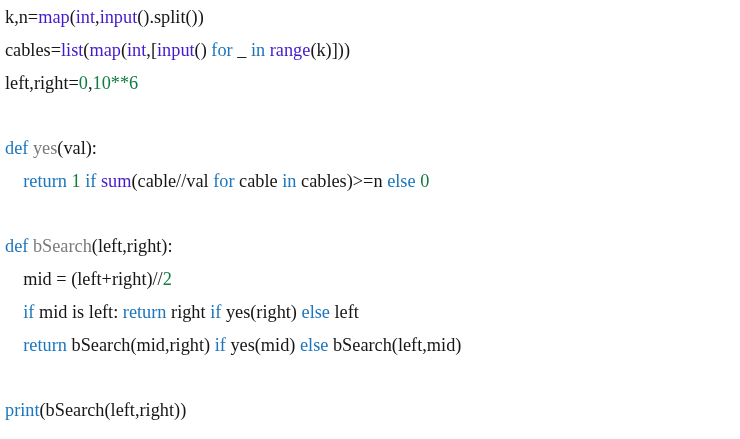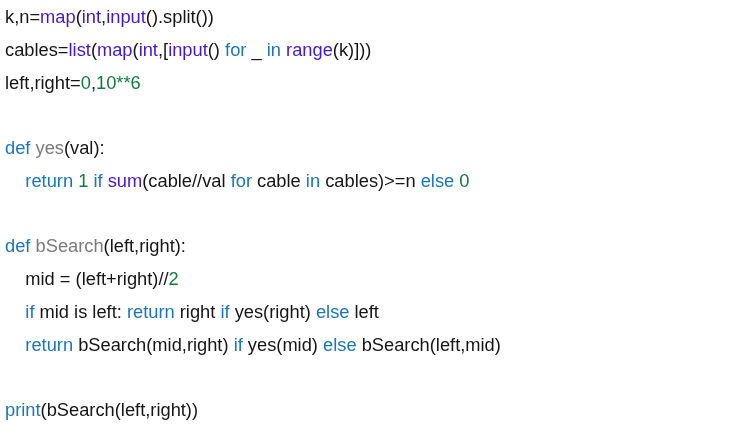--- a/index.html
+++ b/index.html
@@ -10,21 +10,21 @@
   .screen {
     position: relative;
     width: 740px;
     height: 439px;
     background: #ffffff;
     overflow: hidden;
   }
   pre.code {
     margin: 0;
     padding: 1px 0 0 5px;
-    font-family: Liberation Sans, sans-serif;
+    font-family: Liberation Serif, serif;
     font-size: 18.3px;
     line-height: 32.75px;
     white-space: pre;
     tab-size: 4;
   }
   .code-line {
     height: 32.75px;
   }
   .tok {
     font-style: normal;

